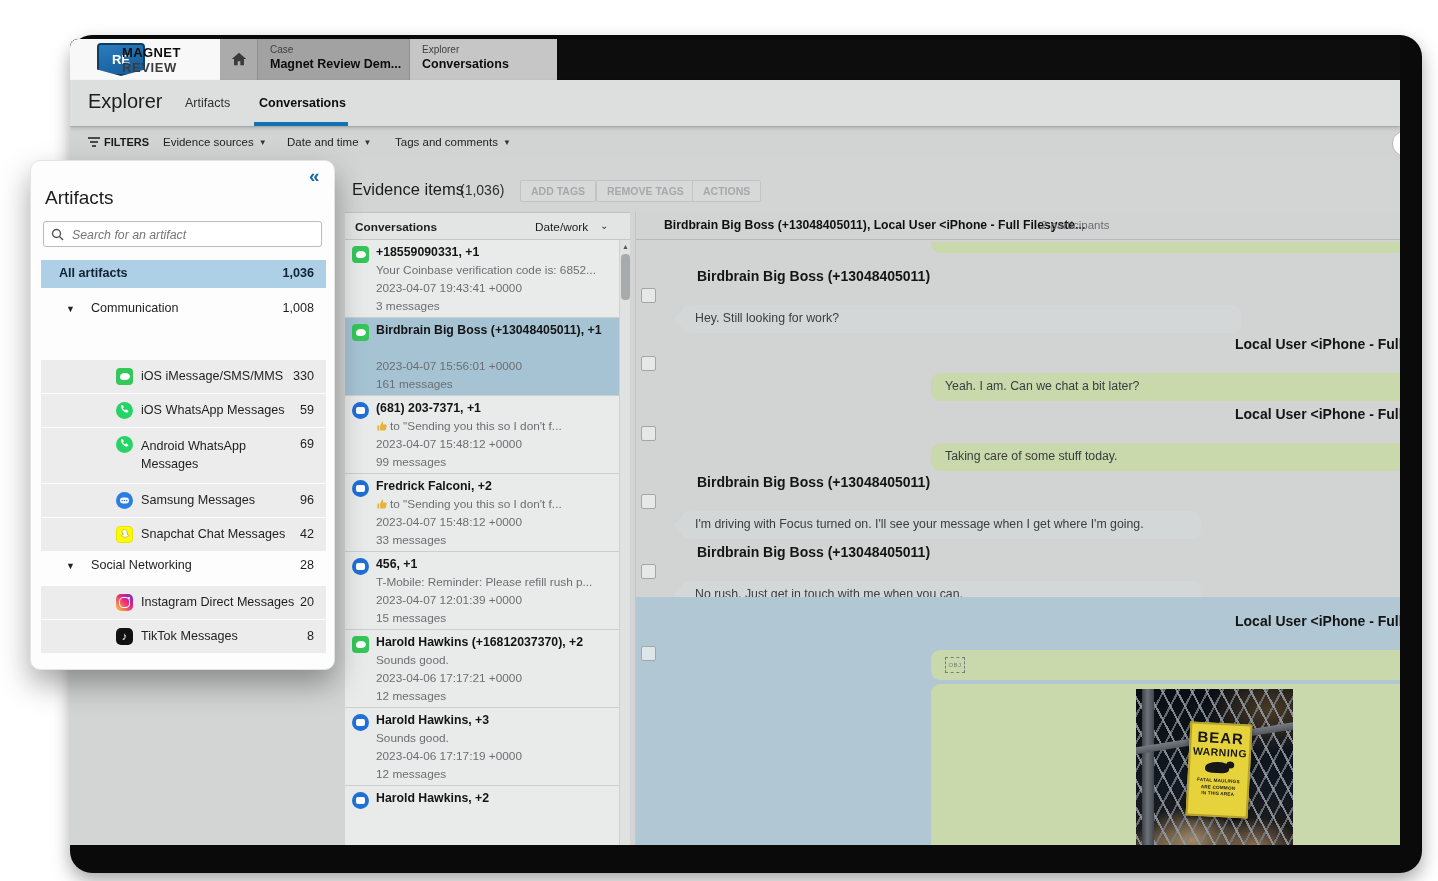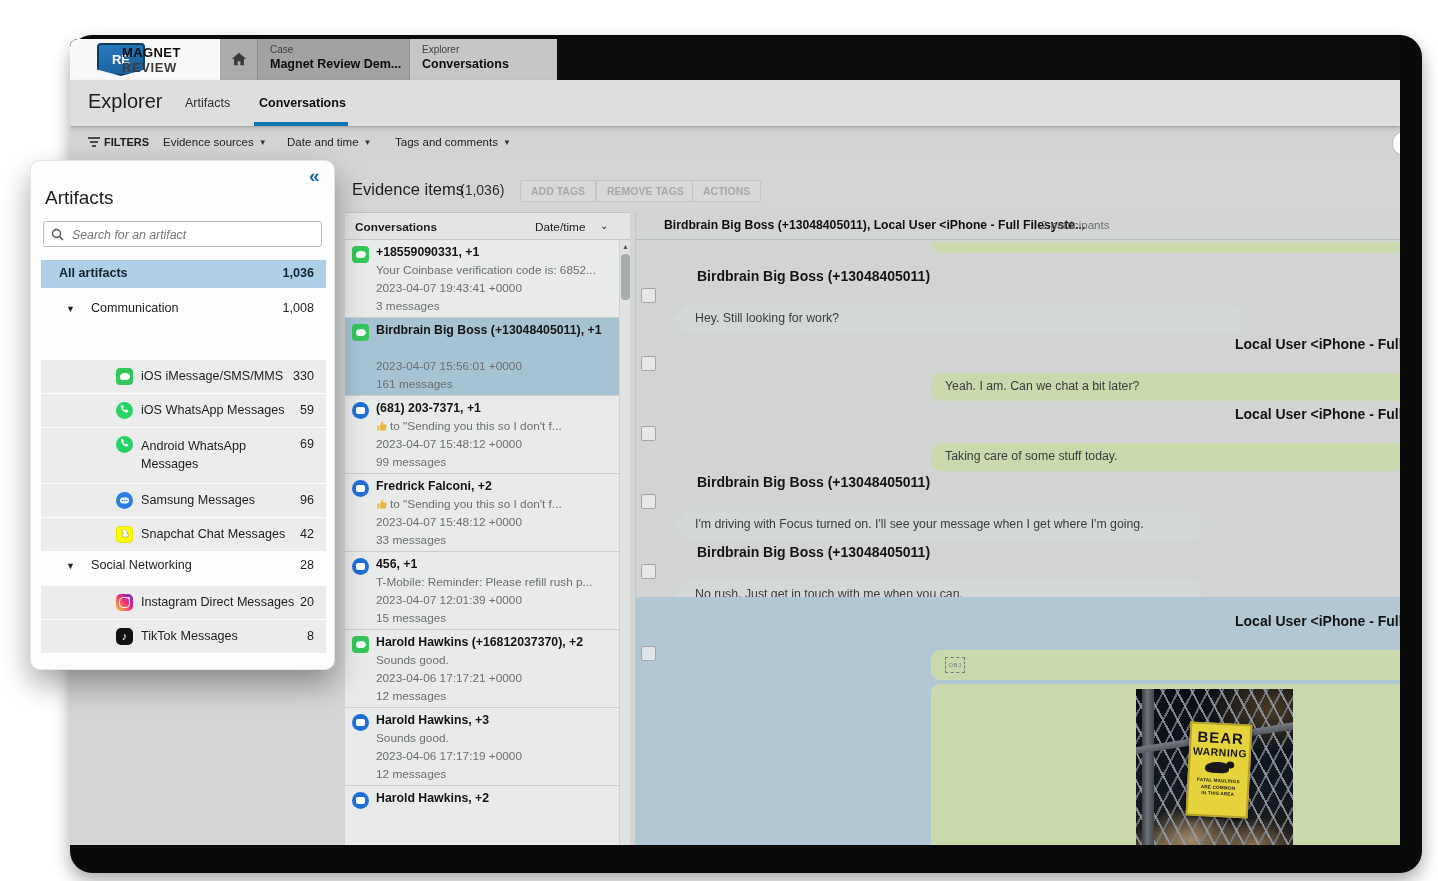--- a/index.html
+++ b/index.html
@@ -162,21 +162,21 @@
 
       <div class="a evtitle">Evidence items</div>
       <div class="a evcount">(1,036)</div>
       <div class="a dbtn" style="left:450px">ADD TAGS</div>
       <div class="a dbtn" style="left:526px">REMOVE TAGS</div>
       <div class="a dbtn" style="left:622px">ACTIONS</div>
 
       <div class="a listpanel">
         <div class="a colheader">
           <div class="a colh1">Conversations</div>
-          <div class="a colh2">Date/time</div>
+          <div class="a colh2">Date/work</div>
           <div class="a colchev">⌄</div>
         </div>
 
         <div class="a citem" style="top:28px">
           <div class="a cicon licon ic-greensq"></div>
           <div class="a ctitle">+18559090331, +1</div>
           <div class="a cline" style="top:23px">Your Coinbase verification code is: 6852...</div>
           <div class="a cline" style="top:41px">2023-04-07 19:43:41 +0000</div>
           <div class="a cline" style="top:59px">3 messages</div>
         </div>

